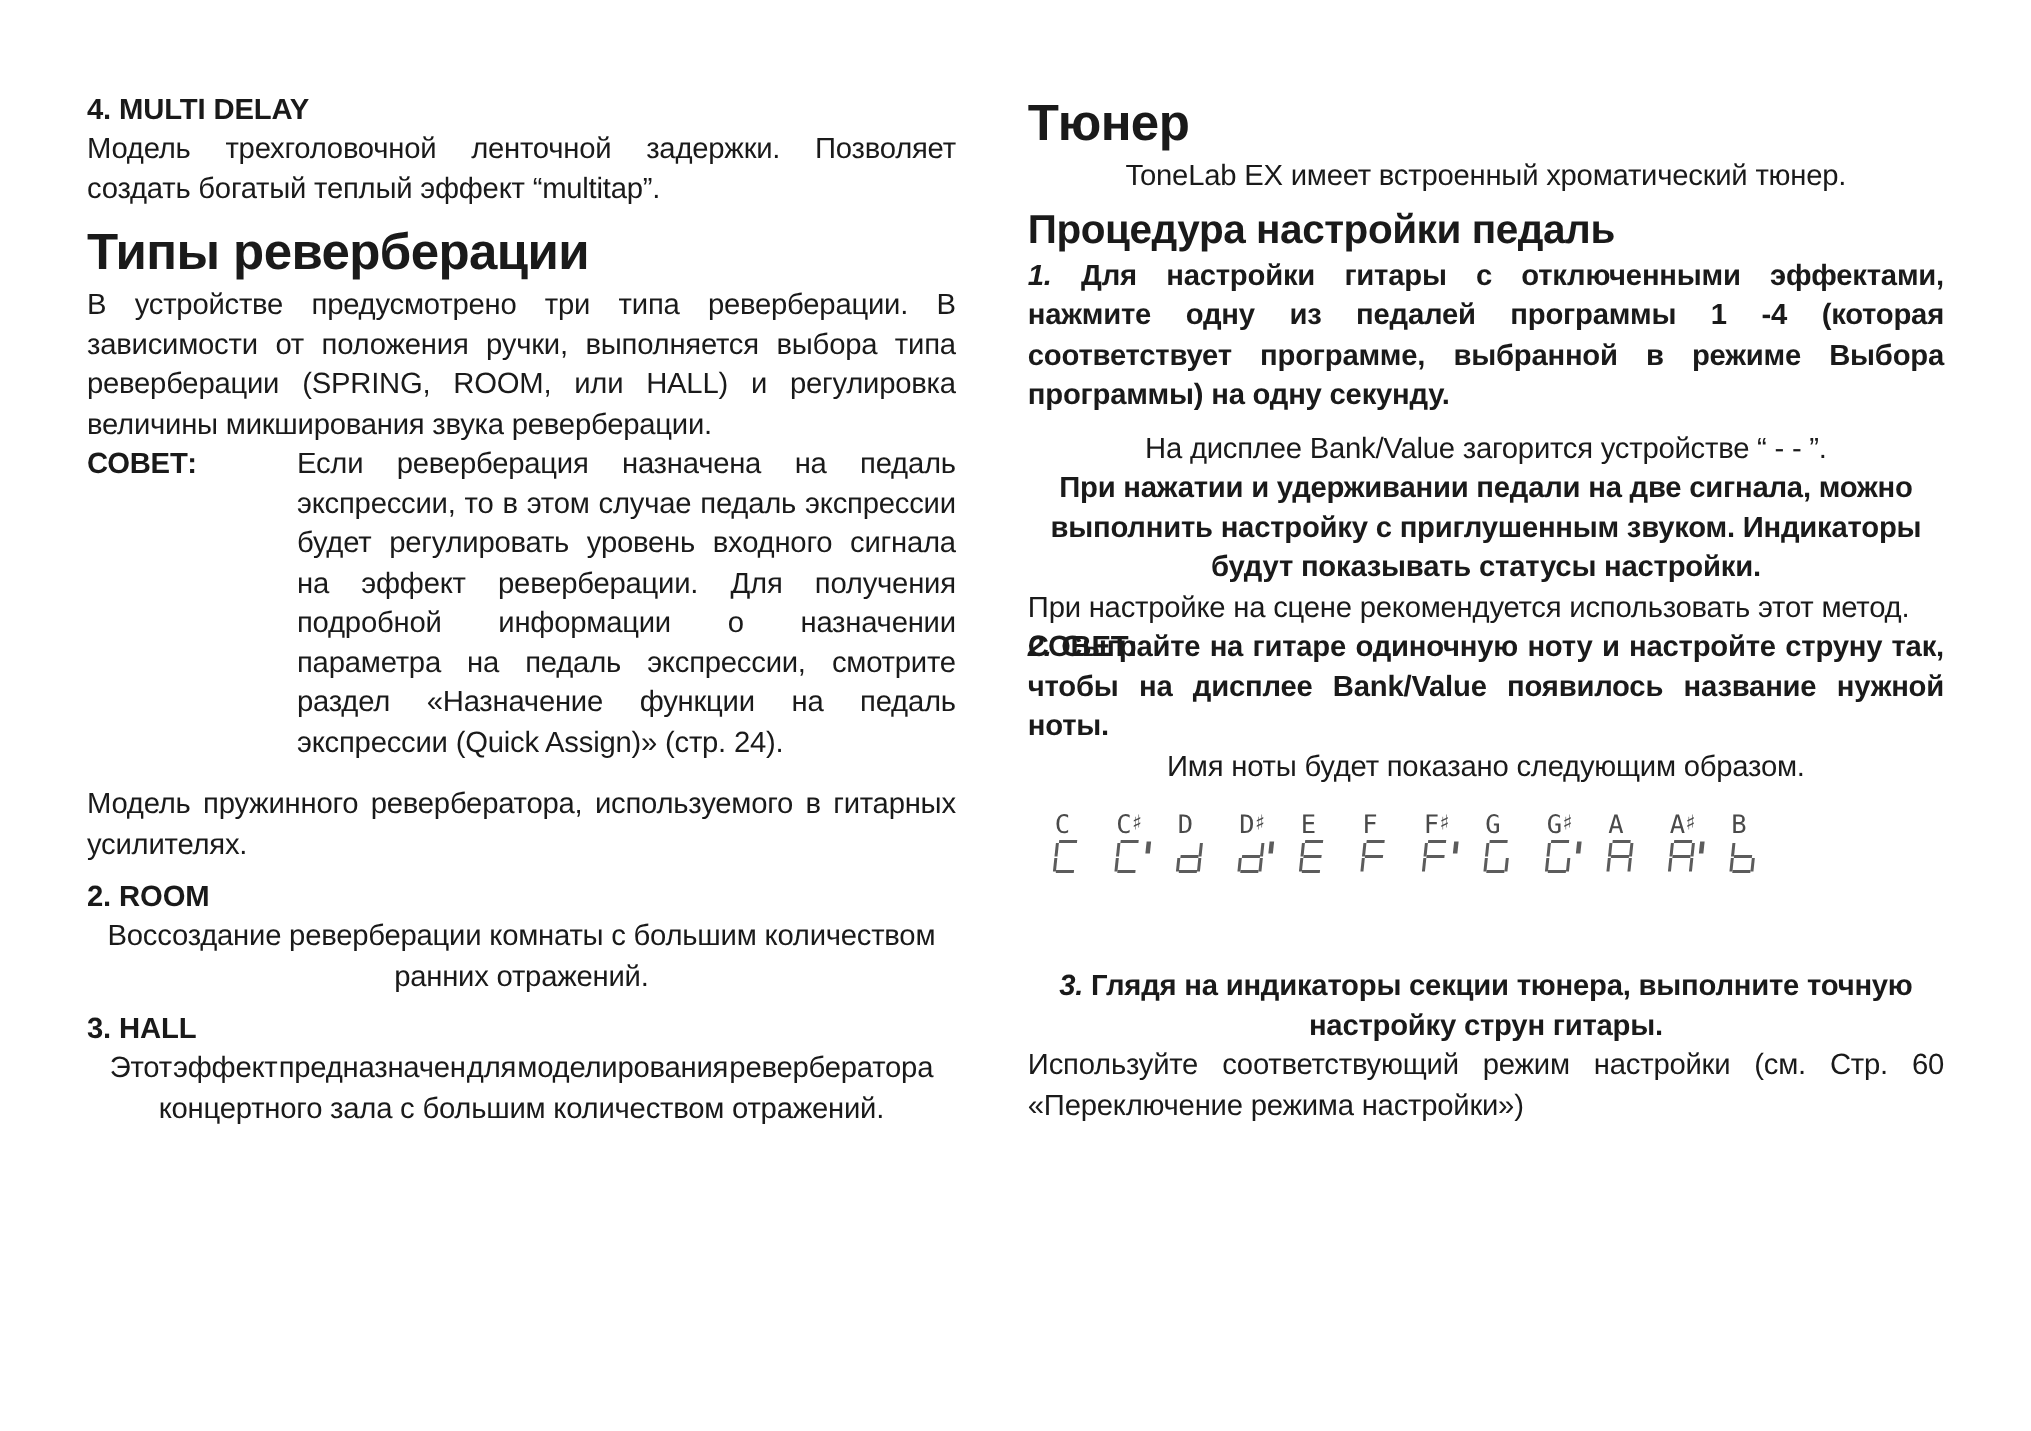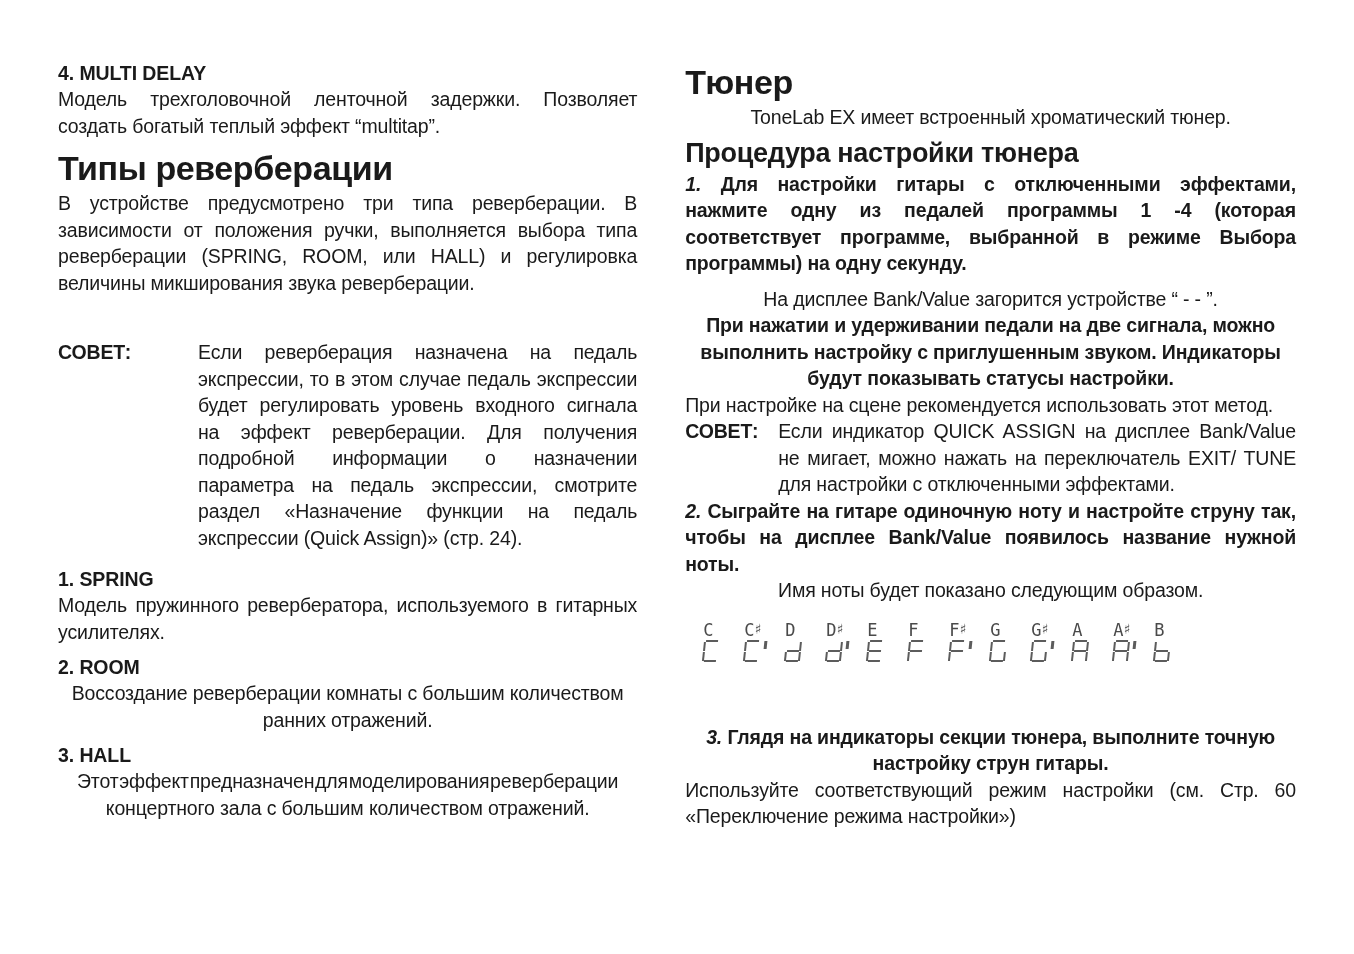--- a/index.html
+++ b/index.html
@@ -102,21 +102,21 @@
   .tip .tip-label {
     font-weight: bold;
     position: absolute;
     left: 0;
     top: 0;
   }
   .tip .tip-body {
     display: block;
     text-align: justify;
   }
-  .tip-wide .tip-body { margin-left: 140px; margin-top: 43px; }
+  .tip-wide .tip-body { margin-left: 140px; }
   .tip-narrow .tip-body { margin-left: 93px; }
 
   .gap-s { height: 9px; }
   .gap-m { height: 15px; }
   .gap-xxl { height: 58px; }
 
   .squish {
     
     word-spacing: -4.5px;
   }
@@ -206,57 +206,55 @@
       <div class="h1">Типы реверберации</div>
       <p>В устройстве предусмотрено три типа реверберации. В зависимости от положения ручки, выполняется выбора типа реверберации (SPRING, ROOM, или HALL) и регулировка величины микширования звука реверберации.</p>
 
       <div class="tip tip-wide">
         <span class="tip-label">СОВЕТ:</span>
         <span class="tip-body">Если реверберация назначена на педаль экспрессии, то в этом случае педаль экспрессии будет регулировать уровень входного сигнала на эффект реверберации. Для получения подробной информации о назначении параметра на педаль экспрессии, смотрите раздел «Назначение функции на педаль экспрессии (Quick Assign)» (стр. 24).</span>
       </div>
 
       <div class="gap-m"></div>
 
-      <div class="h-run">1. SPRING</div>
       <p>Модель пружинного ревербератора, используемого в гитарных усилителях.</p>
 
       <div class="gap-s"></div>
 
       <div class="h-run">2. ROOM</div>
       <p class="nojust">Воссоздание реверберации комнаты с большим количеством ранних отражений.</p>
 
       <div class="gap-s"></div>
 
       <div class="h-run">3. HALL</div>
-      <p class="nojust squish">Этот эффект предназначен для моделирования реверберации</p>
+      <p class="nojust squish">Этот эффект предназначен для моделирования ревербератора</p>
       <p class="nojust">концертного зала с большим количеством отражений.</p>
 
     </div>
 
     <div class="col col-right">
 
       <div class="h1 tight">Тюнер</div>
       <p class="nojust">ToneLab EX имеет встроенный хроматический тюнер.</p>
 
-      <div class="h2">Процедура настройки тюнера</div>
+      <div class="h2">Процедура настройки педаль</div>
 
       <p class="bold"><span class="num">1.</span>&nbsp;<span>Для настройки гитары с отключенными эффектами, нажмите одну из педалей программы 1 -4 (которая соответствует программе, выбранной в режиме Выбора программы) на одну секунду.</span></p>
 
       <div class="gap-s"></div>
 
       <p class="nojust">На дисплее Bank/Value загорится устройстве “ - - ”.</p>
 
       <p class="bold nojust">При нажатии и удерживании педали на две сигнала, можно выполнить настройку с приглушенным звуком. Индикаторы будут показывать статусы настройки.</p>
 
 
       <p>При настройке на сцене рекомендуется использовать этот метод.</p>
 
       <div class="tip tip-narrow">
         <span class="tip-label">СОВЕТ:</span>
-        <span class="tip-body">Если индикатор QUICK ASSIGN на дисплее Bank/Value не мигает, можно нажать на переключатель EXIT/ TUNE для настройки с отключенными эффектами.</span>
       </div>
 
       <p class="bold"><span class="num">2.</span>&nbsp;<span>Сыграйте на гитаре одиночную ноту и настройте струну так, чтобы на дисплее Bank/Value появилось название нужной ноты.</span></p>
 
       <p class="nojust">Имя ноты будет показано следующим образом.</p>
 
       
       <div class="note-figure">
         <div class="note-row" id="note-row-top">
             <div class="note-cell note-top"><span class="note-top-lbl">C</span></div>

